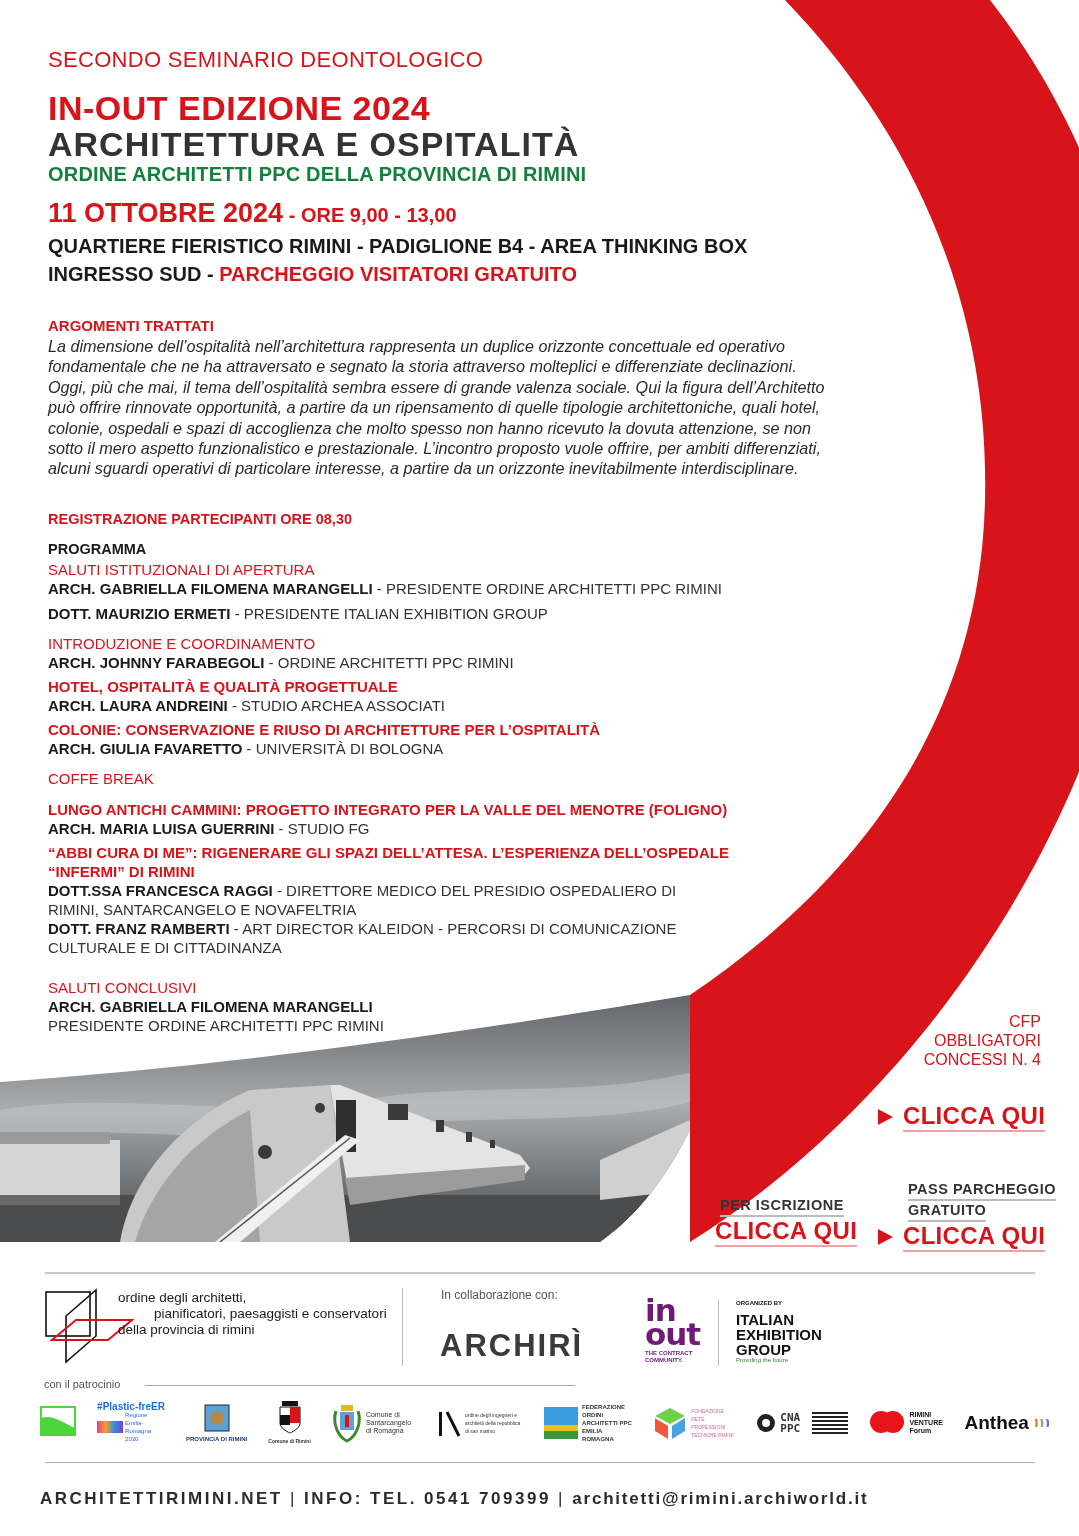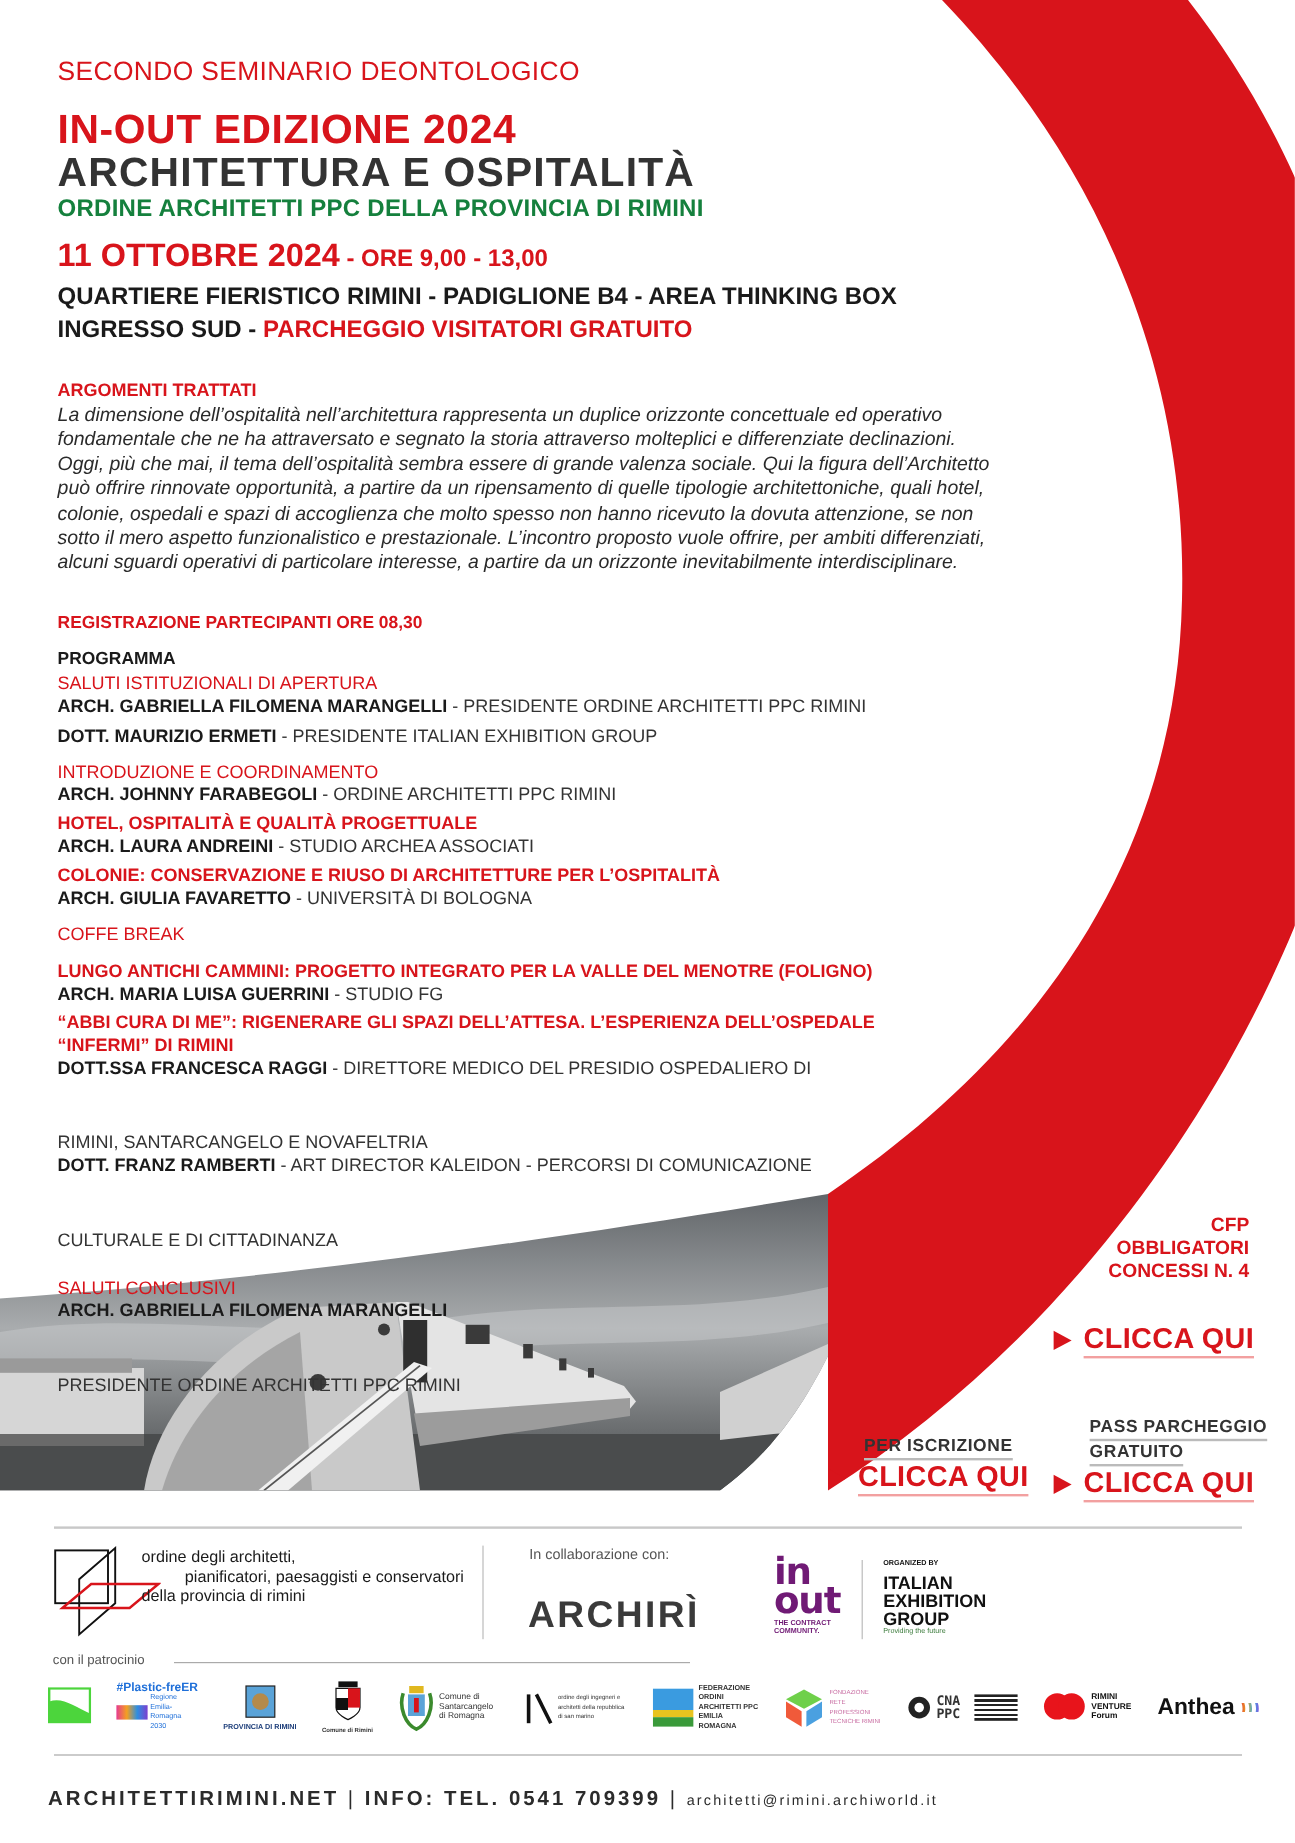--- a/index.html
+++ b/index.html
@@ -24,24 +24,24 @@
   .abstract { font-size: 16.2px; font-style: italic; line-height: 20.4px; color: #2a2a2a; }
 
   #program { left: 48px; top: 510px; width: 780px; }
   .reg { font-size: 14.5px; font-weight: bold; color: #d8141b; line-height: 18px; margin-bottom: 12px; }
   .prog-title { font-size: 14.5px; font-weight: bold; color: #1a1a1a; line-height: 18px; margin-bottom: 2px; }
   .p-item { margin-bottom: 5px; }
   .p-section { font-size: 15px; color: #d8141b; line-height: 19px; }
   .p-talk { font-size: 15px; font-weight: bold; color: #d8141b; line-height: 19px; }
   .p-person { font-size: 15px; line-height: 19px; color: #1a1a1a; }
   .p-person b { font-weight: bold; }
-  .p-role { font-weight: normal; color: #333; margin-top: 43px; }
+  .p-role { font-weight: normal; color: #333; }
   .gap { height: 6px; }
 
-  #cfp { right: 38px; top: 1012px; text-align: right; font-size: 16px; font-weight: bold; color: #d8141b; line-height: 19px; }
+  #cfp { right: 38px; top: 1012px; text-align: right; font-size: 16px; font-weight: normal; color: #d8141b; line-height: 19px; }
   .cta-block { position: absolute; z-index: 3; }
   .cta-label { font-size: 14.5px; font-weight: bold; color: #333; letter-spacing: 0.5px; line-height: 19px; border-bottom: 2px solid #bbb; display: inline-block; }
   .cta-row { display: flex; align-items: center; gap: 10px; }
   .cta-arrow { width: 0; height: 0; border-top: 8px solid transparent; border-bottom: 8px solid transparent; border-left: 15px solid #d8141b; }
   .cta-link { font-size: 24px; font-weight: bold; color: #d8141b; line-height: 28px; border-bottom: 2px solid #f2a0a0; cursor: pointer; letter-spacing: 0.3px; text-decoration: none; }
 
   #footer-top-line { position: absolute; left: 45px; top: 1272px; width: 990px; height: 2px; background: #c8c8c8; z-index: 2; }
   #logos-row { position: absolute; left: 0; top: 1280px; width: 927px; height: 100px; z-index: 2; }
   .org-logo { position: absolute; left: 44px; top: 8px; }
   .org-logo-text { position: absolute; left: 74px; top: 10px; font-size: 13.5px; color: #1a1a1a; line-height: 16px; width: 300px; }
@@ -55,21 +55,21 @@
   .ieg-organized { font-size: 6px; font-weight: bold; color: #111; margin-bottom: 6px; }
   .ieg-name { font-size: 15px; font-weight: bold; color: #111; line-height: 15px; }
   .ieg-sub { font-size: 6px; color: #3a7a3a; }
   .patro-label { position: absolute; left: 44px; top: 1378px; font-size: 11px; color: #555; z-index: 2; }
   .patro-line { position: absolute; left: 145px; top: 1385px; width: 430px; height: 1px; background: #aaa; z-index: 2; }
   #sponsors { position: absolute; left: 40px; top: 1398px; width: 1010px; height: 50px; z-index: 2; display: flex; align-items: center; justify-content: space-between; }
   .sponsor { display: flex; align-items: center; gap: 4px; font-size: 7px; line-height: 8px; color: #333; }
   #sponsor-bottom-line { position: absolute; left: 45px; top: 1462px; width: 990px; height: 1px; background: #aaa; z-index: 2; }
   #contact { position: absolute; left: 40px; top: 1489px; font-size: 17px; color: #2b2b2b; letter-spacing: 2.5px; z-index: 2; white-space: nowrap; }
   #contact b { font-weight: bold; }
-  #contact .email { letter-spacing: 1.8px; font-size: 12px; }
+  #contact .email { letter-spacing: 1.8px; font-size: 17px; font-weight: bold; }
 </style>
 </head>
 <body>
 
 <svg class="bg-svg" viewBox="0 0 1079 1536" xmlns="http://www.w3.org/2000/svg">
   <defs>
     <linearGradient id="sky" x1="0" y1="0" x2="0" y2="1">
       <stop offset="0" stop-color="#5e6266"></stop>
       <stop offset="0.45" stop-color="#a9acae"></stop>
       <stop offset="1" stop-color="#3f4244"></stop>

